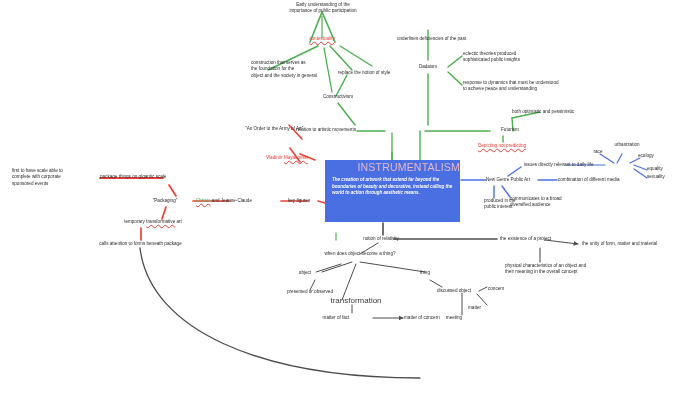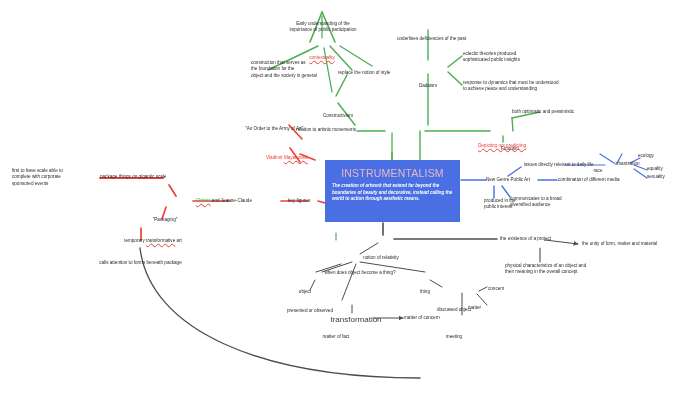--- a/index.html
+++ b/index.html
@@ -3,30 +3,30 @@
 <meta charset="utf-8">
 <style>
   html,body{margin:0;padding:0;background:#ffffff;}
   body{width:700px;height:394px;position:relative;overflow:hidden;
        font-family:"Liberation Sans","DejaVu Sans",sans-serif;color:#2b2b2b;}
   #canvas{position:absolute;left:0;top:0;width:700px;height:394px;}
   svg.links{position:absolute;left:0;top:0;width:700px;height:394px;pointer-events:none;}
   .node{position:absolute;font-size:4.6px;line-height:1.38;white-space:pre-line;}
   .c-red{color:#e8403a;}
   .c-green{color:#4caf50;}
-  .ctr{text-align:center;margin-top:19px;}
+  .ctr{text-align:center;}
   .lft{text-align:left;}
   .rgt{text-align:right;}
   .spell{ text-decoration:underline; text-decoration-style:wavy;
           text-decoration-color:#e8403a; text-decoration-thickness:.4px;}
   
   #hub{position:absolute;left:325px;top:160px;width:135px;height:62px;
        background:#4a6fe3;box-shadow:0 0 0 0 rgba(0,0,0,0);}
   #hub .title{color:#e8b7c8;font-size:10.5px;letter-spacing:.2px;
-       text-align:center;margin-top:7px;font-weight:400;}
+       text-align:right;margin-top:1px;font-weight:400;}
   #hub .sub{color:#ffffff;font-size:4.5px;font-style:italic;font-weight:bold;
        line-height:1.45;margin:4px 7px 0 7px;text-align:left;}
   .big{font-size:8px;color:#3b3b3b;}
 </style>
 </head>
 <body>
 
 <div id="canvas">
 
   <svg class="links" viewBox="0 0 700 394">

